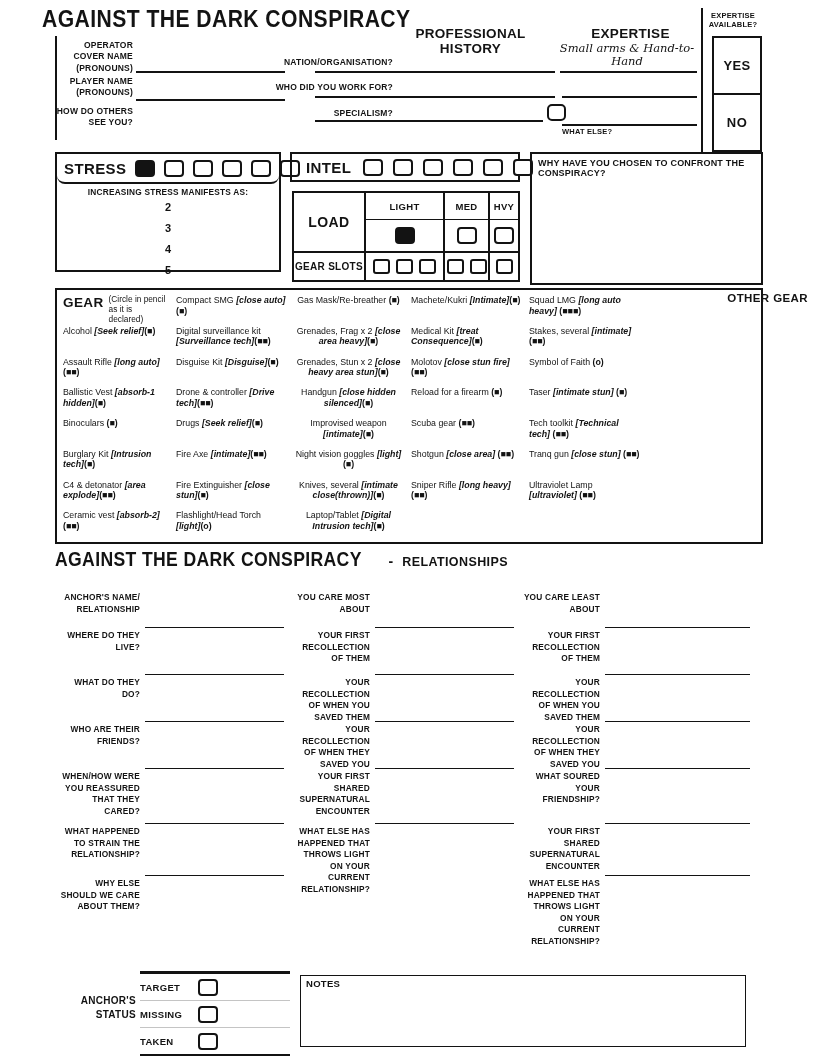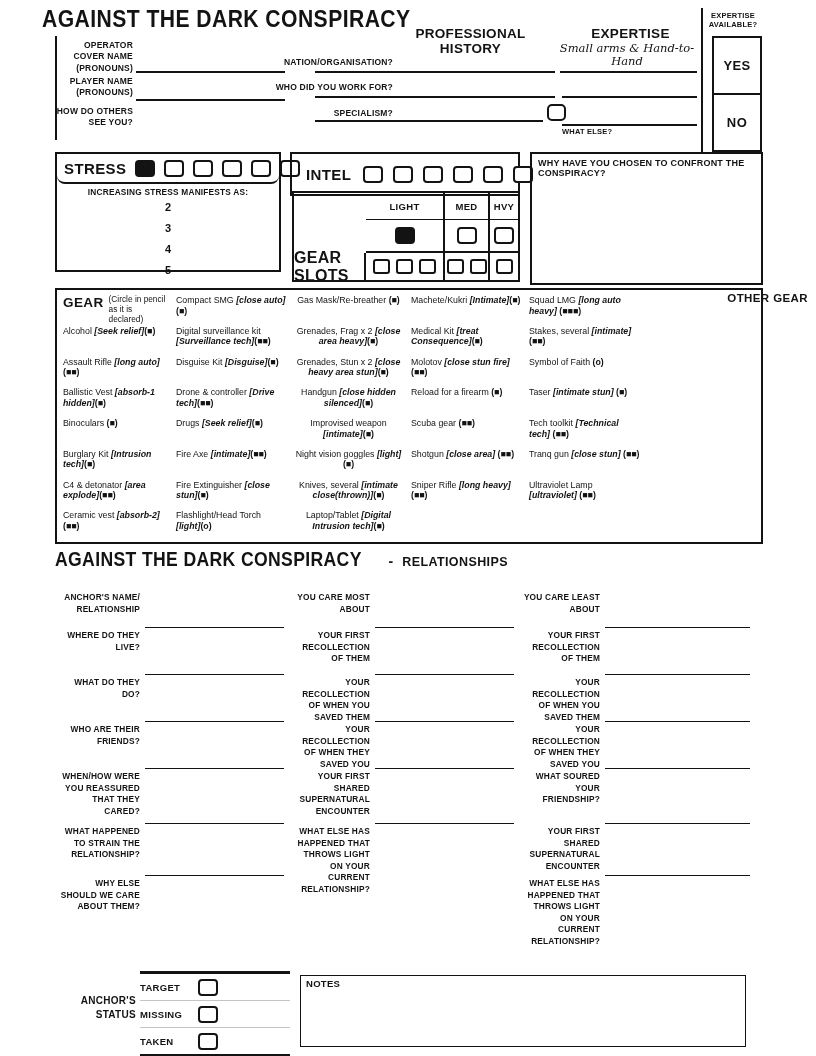--- a/index.html
+++ b/index.html
@@ -20,33 +20,33 @@
   .hand{font-family:"DejaVu Serif",serif;font-style:italic;font-size:11.5px;line-height:1.15;text-align:center;}
 
   
   .stress-box{left:55px;top:152px;width:226px;height:120px;}
   .stress-head{height:30px;border-bottom:2px solid #131313;display:flex;align-items:center;padding-left:7px;box-sizing:border-box;border-radius:8px;}
   .stress-head .ttl{font-size:15px;font-weight:700;letter-spacing:.4px;margin-right:9px;}
   .boxrow{display:flex;gap:9px;align-items:center;}
   .stress-body{padding:3px 22px;text-align:center;}
   .manifest-lbl{font-size:8.3px;font-weight:700;letter-spacing:.2px;}
   .level{font-size:11px;font-weight:700;height:21px;}
-  .intel-box{left:290px;top:152px;width:230px;height:44px;display:flex;align-items:center;padding-left:14px;}
+  .intel-box{left:290px;top:152px;width:230px;height:30px;display:flex;align-items:center;padding-left:14px;}
   .intel-box .ttl{font-size:15px;font-weight:700;letter-spacing:.4px;margin-right:12px;}
 
   
   .load-table{left:292px;top:191px;width:228px;display:grid;
               grid-template-columns:72px 79px 45px 1fr;grid-template-rows:27px 33px 27px;}
   .load-table>div{box-sizing:border-box;display:flex;align-items:center;justify-content:center;}
   .br{border-right:2px solid #131313;}
   .bb{border-bottom:1.5px solid #131313;}
   .bb2{border-bottom:2px solid #131313;}
   .load-cell{grid-row:1/3;grid-column:1;font-size:14px;font-weight:700;letter-spacing:.4px;}
   .hdr-cell{font-size:9.5px;font-weight:700;letter-spacing:.3px;}
-  .slots-lbl{font-size:16px;font-weight:700;letter-spacing:.3px;}
+  .slots-lbl{font-size:10px;font-weight:700;letter-spacing:.3px;}
   .slotrow{gap:6px;}
 
   .why-box{left:530px;top:152px;width:233px;height:133px;padding:4px 6px;font-size:9px;
            font-weight:700;letter-spacing:.2px;}
 
   
   .gear-box{left:55px;top:288px;width:708px;height:256px;display:flex;padding:5px 16px 5px 6px;}
   .gcol{display:grid;grid-template-rows:repeat(8,1fr);height:246px;box-sizing:border-box;padding-right:7px;}
   .gc0{width:113px;}.gc1{width:117px;}.gc2{width:118px;text-align:center;}.gc3{width:118px;}.gc4{width:118px;}
   .gear-head{display:flex;align-items:flex-start;}
@@ -154,20 +154,21 @@
         <span class="cbox"></span>
         <span class="cbox"></span>
         <span class="cbox"></span>
         <span class="cbox"></span>
         <span class="cbox"></span>
         <span class="cbox"></span>
       </span>
   </div>
 
   <div class="abs box2 load-table">
+    <div class="load-cell br bb2">LOAD</div>
     <div class="hdr-cell br bb" style="grid-column:2;grid-row:1;">LIGHT</div>
     <div class="hdr-cell br bb" style="grid-column:3;grid-row:1;">MED</div>
     <div class="hdr-cell bb" style="grid-column:4;grid-row:1;">HVY</div>
     <div class="br bb2" style="grid-column:2;grid-row:2;">
         <span class="cbox filled"></span>
       </div>
     <div class="br bb2" style="grid-column:3;grid-row:2;">
         <span class="cbox"></span>
       </div>
     <div class="bb2" style="grid-column:4;grid-row:2;">

